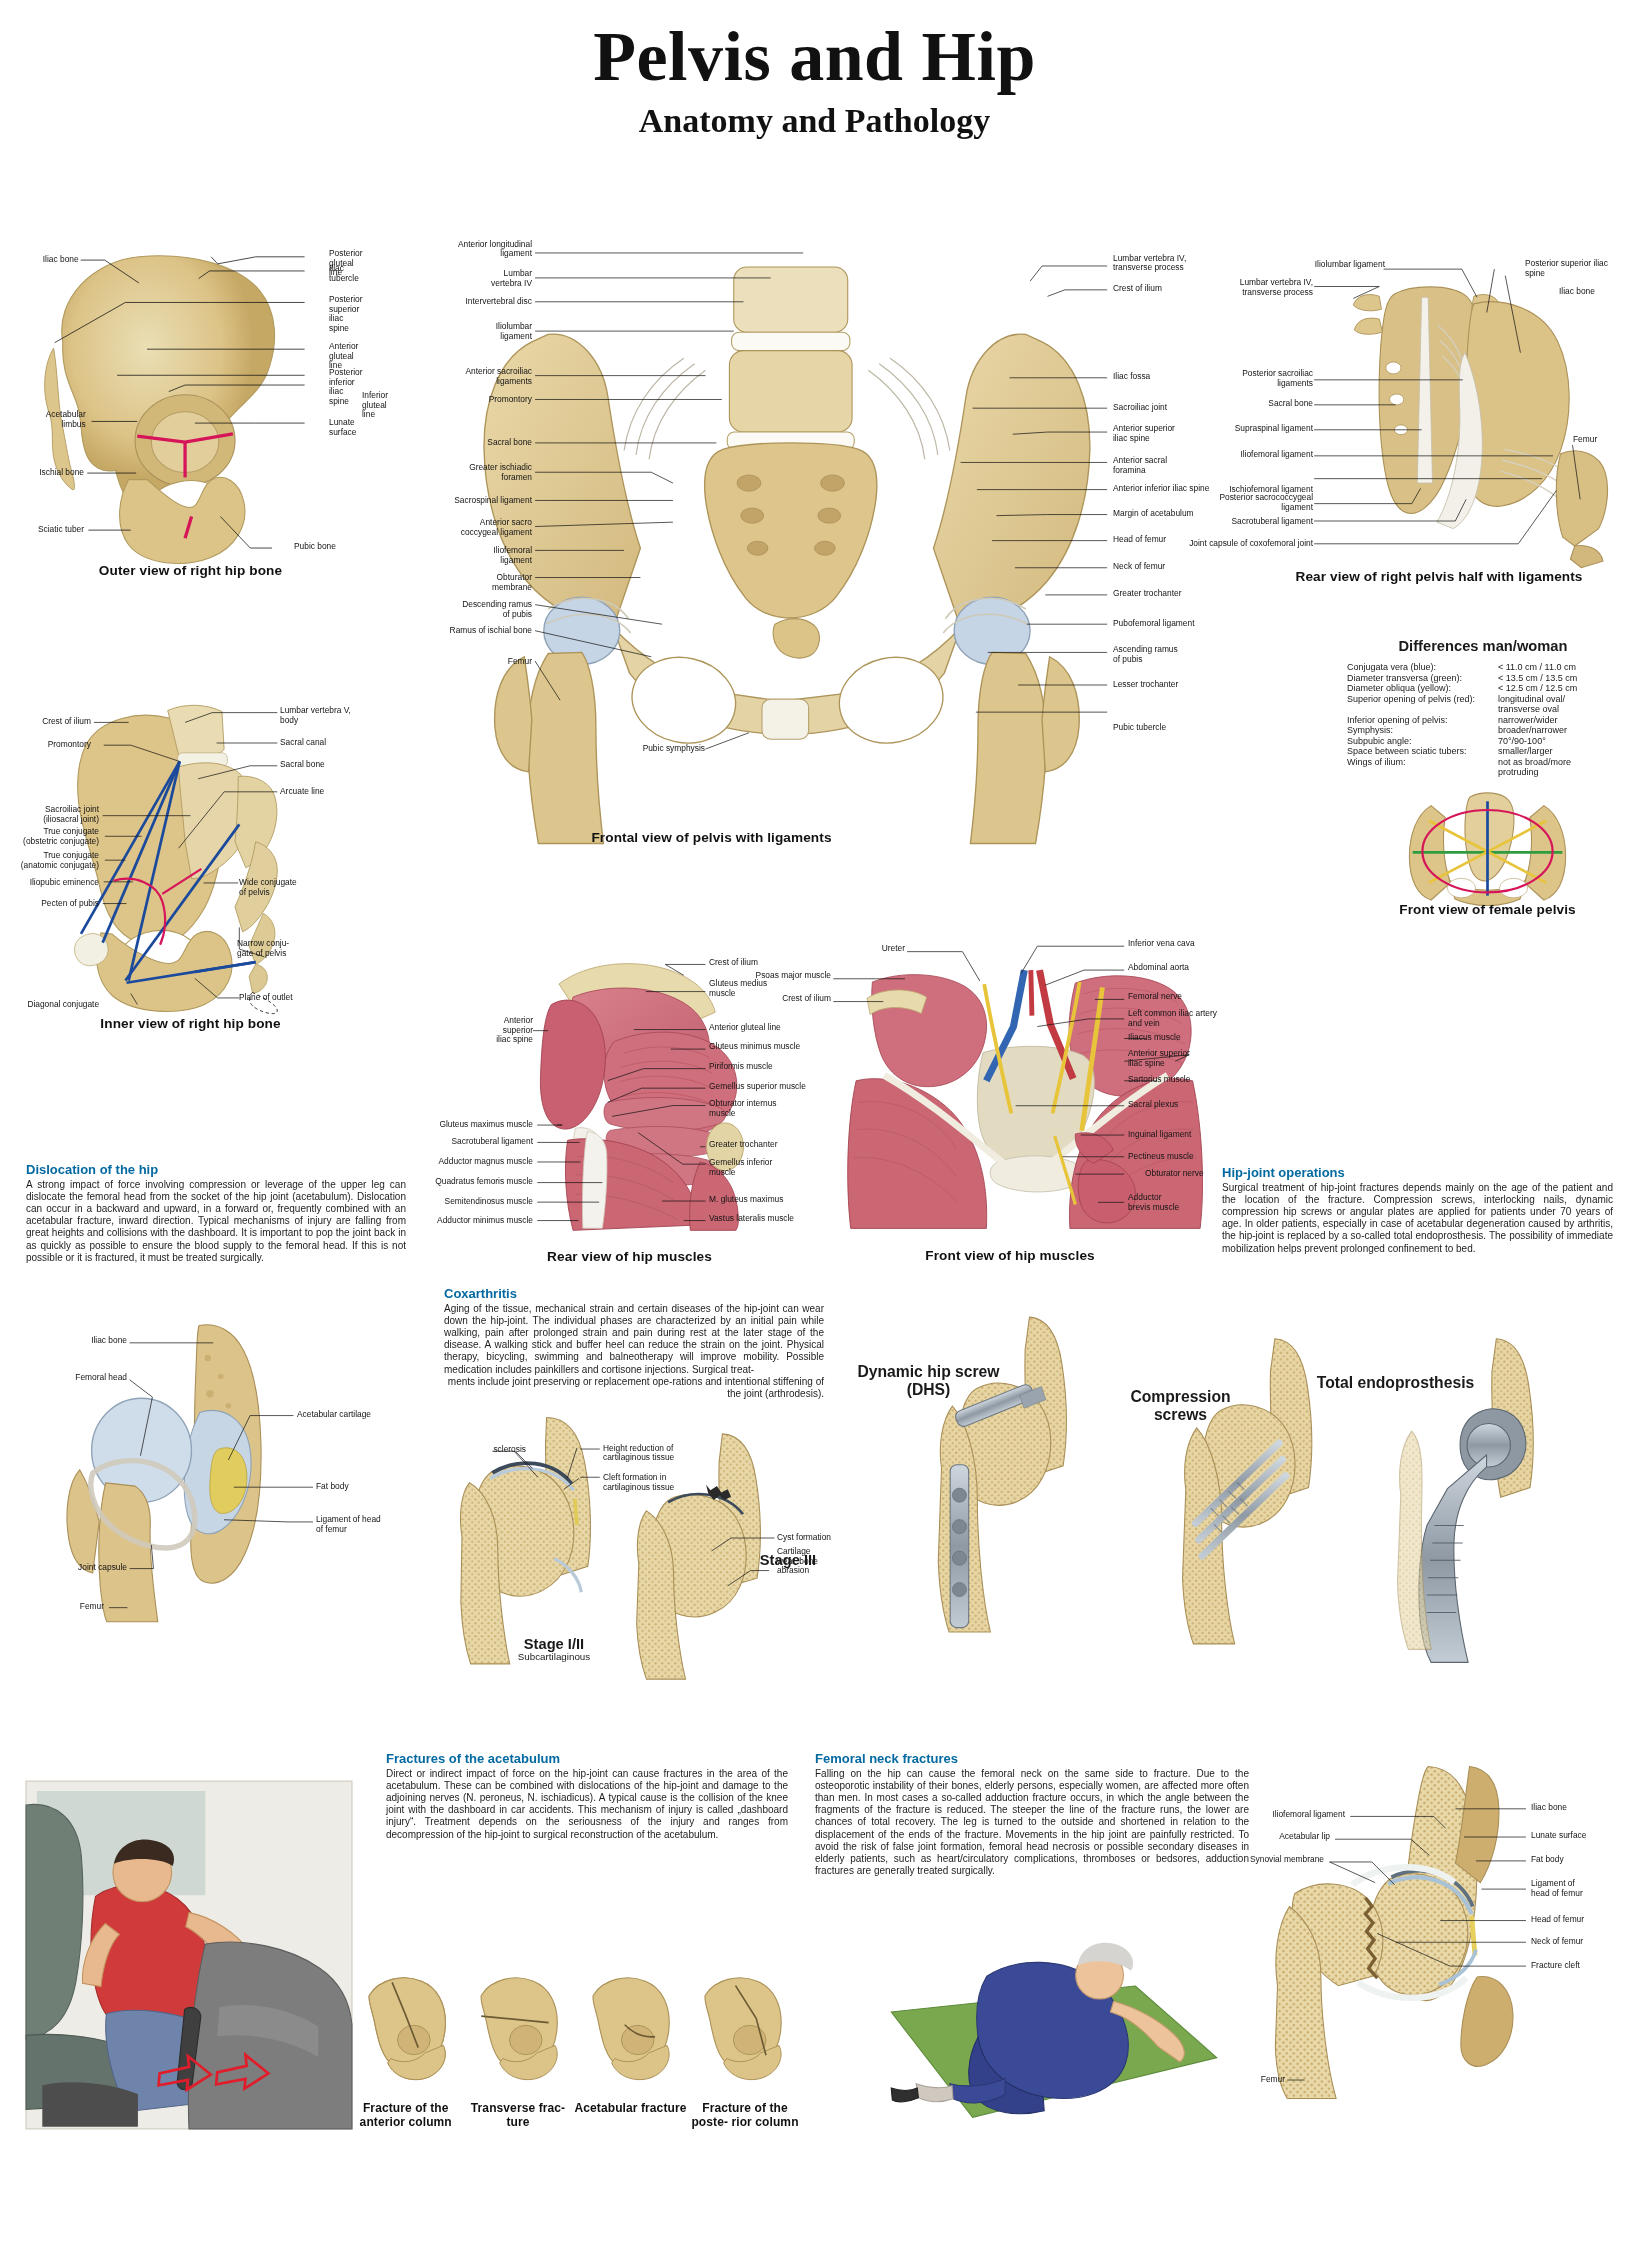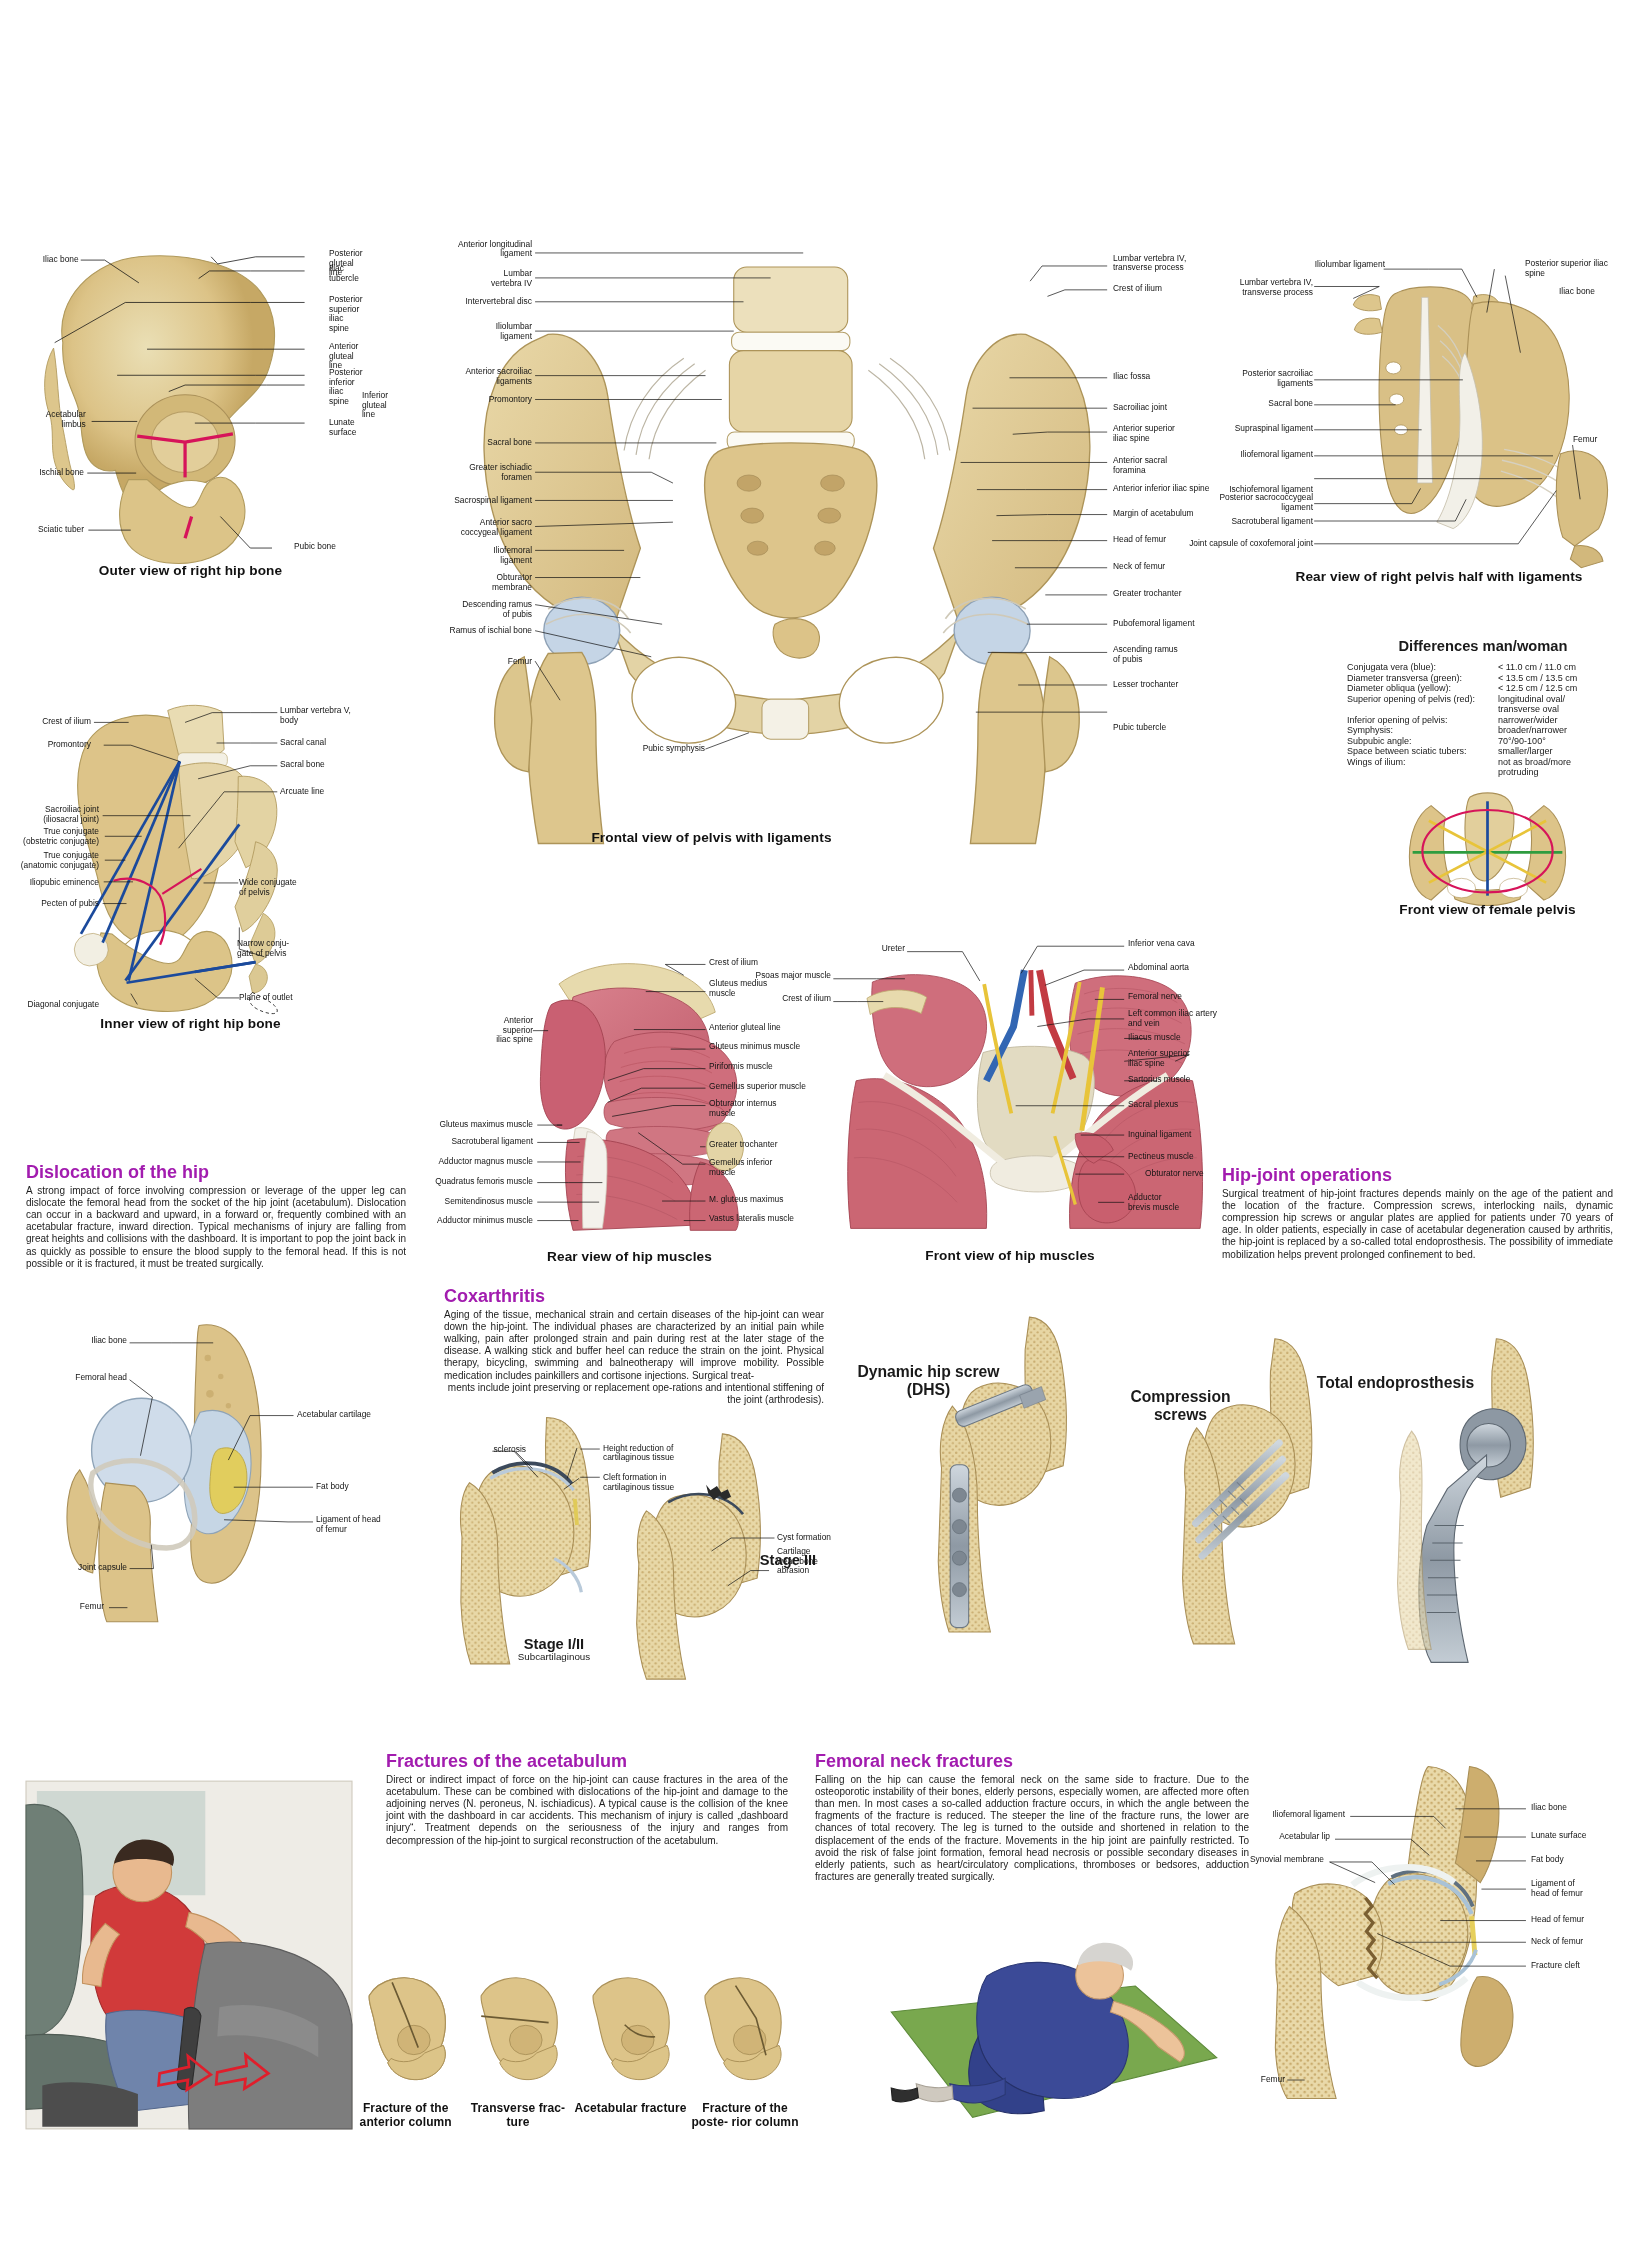--- a/index.html
+++ b/index.html
@@ -35,21 +35,21 @@
 
   
   .lbl {
     position:absolute; font-size:8.4px; line-height:1.15; color:#141414;
     white-space:pre-line;
   }
   .lbl.r { text-align:right; }
   .lbl.l { text-align:left; }
 
   
-  .tb-title { font-weight:bold; font-size:18px; margin-bottom:1.6px; color:#a21caf; }
+  .tb-title { font-weight:bold; font-size:13px; margin-bottom:1.6px; color:#0369a1; }
   .tb-body  { font-size:10px; line-height:1.22; text-align:justify; color:#1c1c1c; }
 
   
   #diff-box { position:absolute; left:1347px; top:638px; width:272px; }
   #diff-title { font-weight:bold; font-size:14.7px; text-align:center; margin-bottom:8px; }
   .diff-row { display:flex; font-size:9px; line-height:1.17; }
   .diff-k { width:151px; }
   .diff-v { flex:1; }
 
   
@@ -57,20 +57,24 @@
   .stage-s { font-size:9.8px; text-align:center; }
   .tech-h  { font-weight:bold; font-size:15.7px; text-align:center; line-height:1.12; }
 
   svg { display:block; overflow:visible; }
 </style>
 </head>
 <body>
 
 <div class="poster">
 
+  <div id="title-block">
+    <div id="main-title">Pelvis and Hip</div>
+    <div id="sub-title">Anatomy and Pathology</div>
+  </div>
 
   <div class="panel" style="left:22px; top:234px; width:337px; height:353px;">
     <svg width="337" height="326" viewBox="0 0 620 600">
       <defs>
         <radialGradient id="gb1" cx="40%" cy="35%">
           <stop offset="0%" stop-color="#eadfb5"></stop>
             <stop offset="70%" stop-color="#dcc387"></stop>
           <stop offset="100%" stop-color="#c6a865"></stop>
         </radialGradient>
       </defs>

